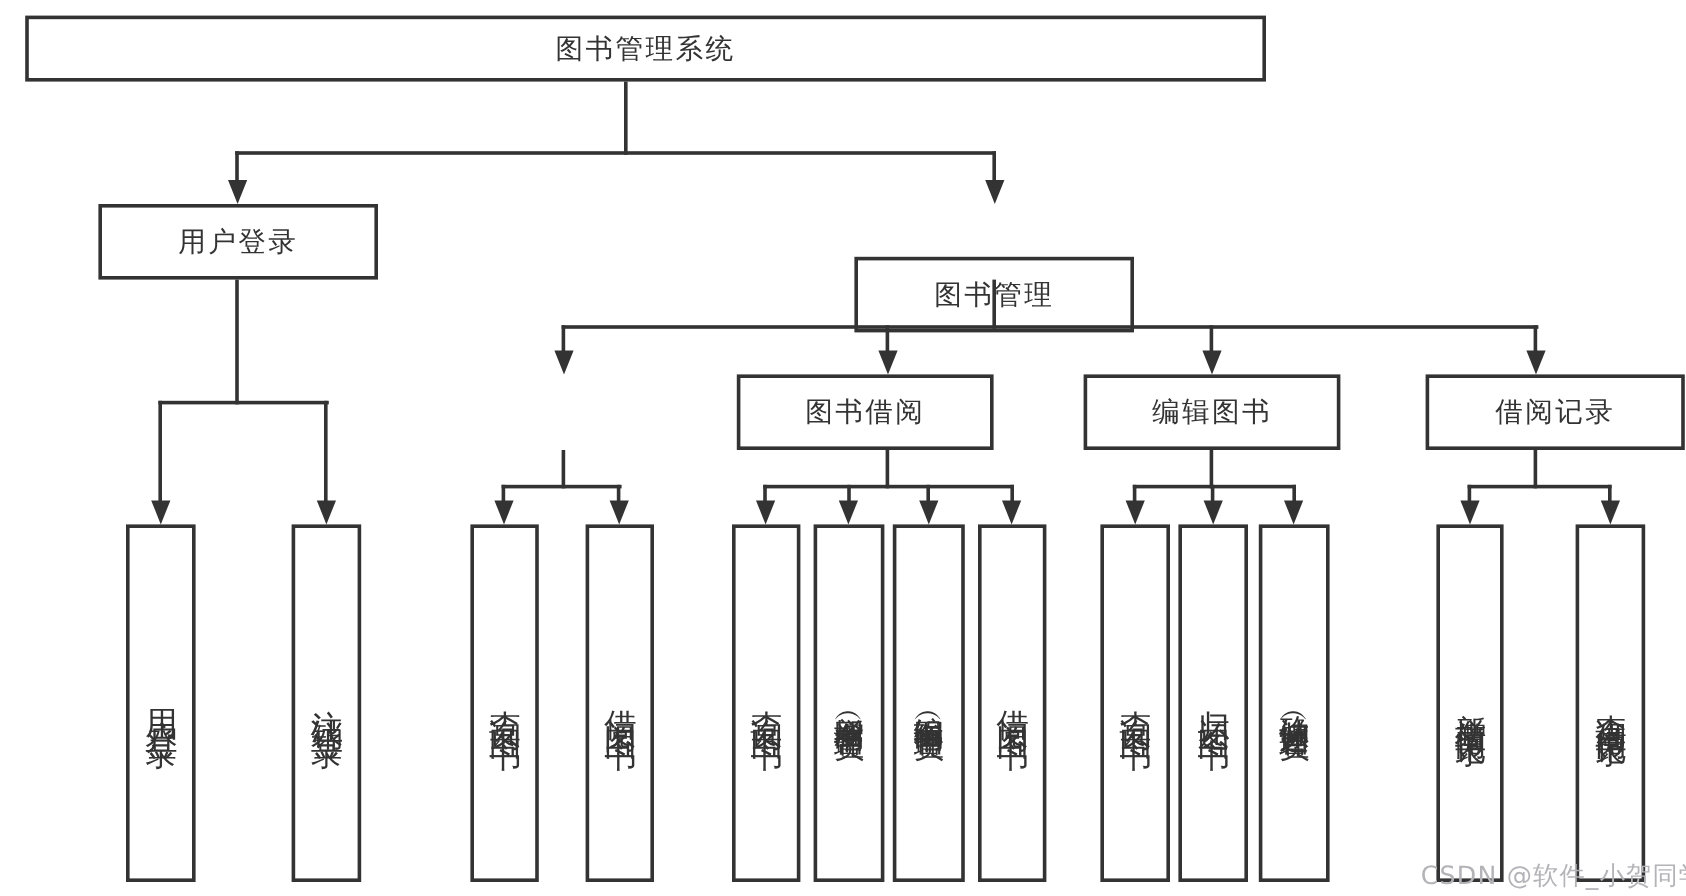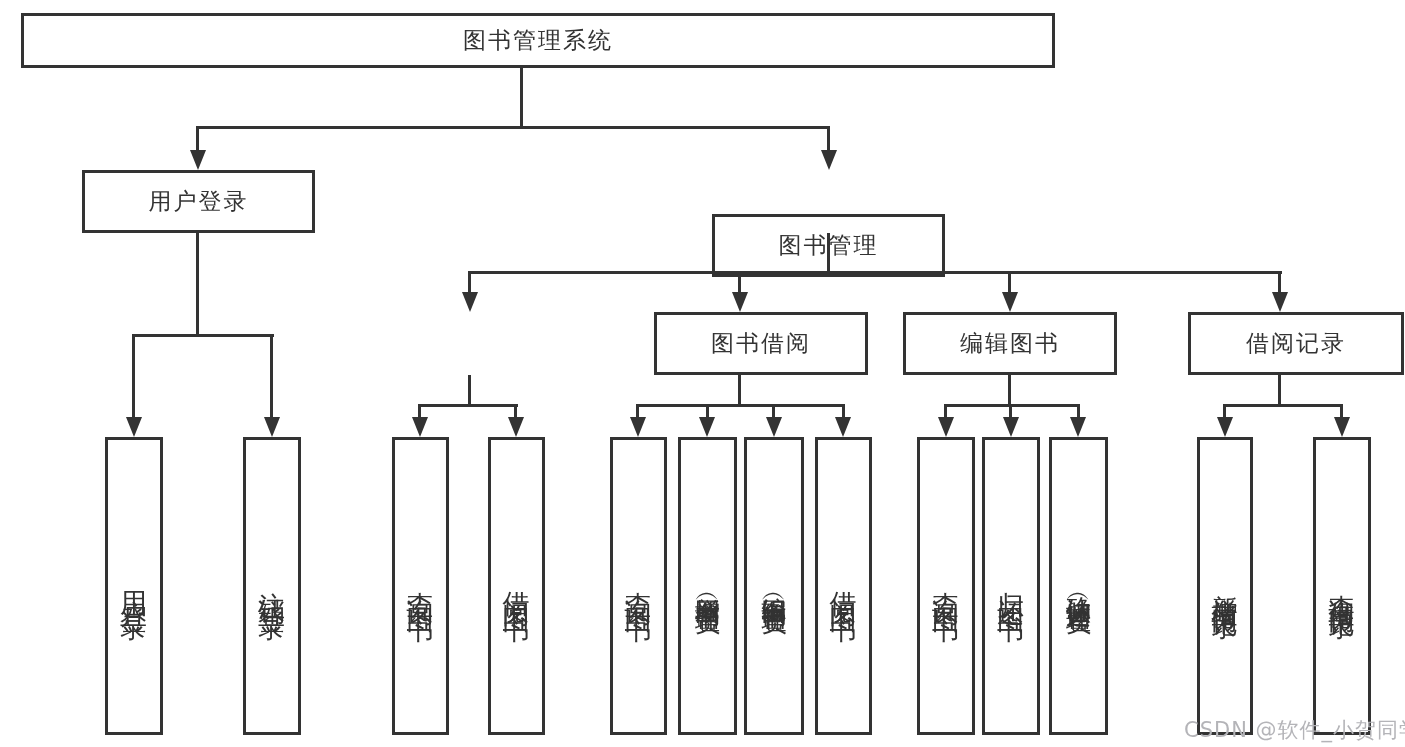--- a/index.html
+++ b/index.html
@@ -35,21 +35,21 @@
     <span>图书管理系统</span>
   </div>
 
   <div class="box hbox" style="left:82px;top:170px;width:233px;height:63px;">
     <span>用户登录</span>
   </div>
   <div class="box hbox" style="left:712px;top:170px;width:233px;height:63px;margin-top:44px;">
     <span>图书管理</span>
   </div>
 
-  <div class="box hbox" style="left:654px;top:312px;width:214px;height:63px;">
+  <div class="box hbox" style="left:614px;top:312px;width:214px;height:63px;">
     <span>图书借阅</span>
   </div>
   <div class="box hbox" style="left:903px;top:312px;width:214px;height:63px;">
     <span>编辑图书</span>
   </div>
   <div class="box hbox" style="left:1172px;top:312px;width:216px;height:63px;margin-left:16px;">
     <span>借阅记录</span>
   </div>
 
   <div class="box vbox" style="left:105px;top:437px;width:58px;height:298px;">

